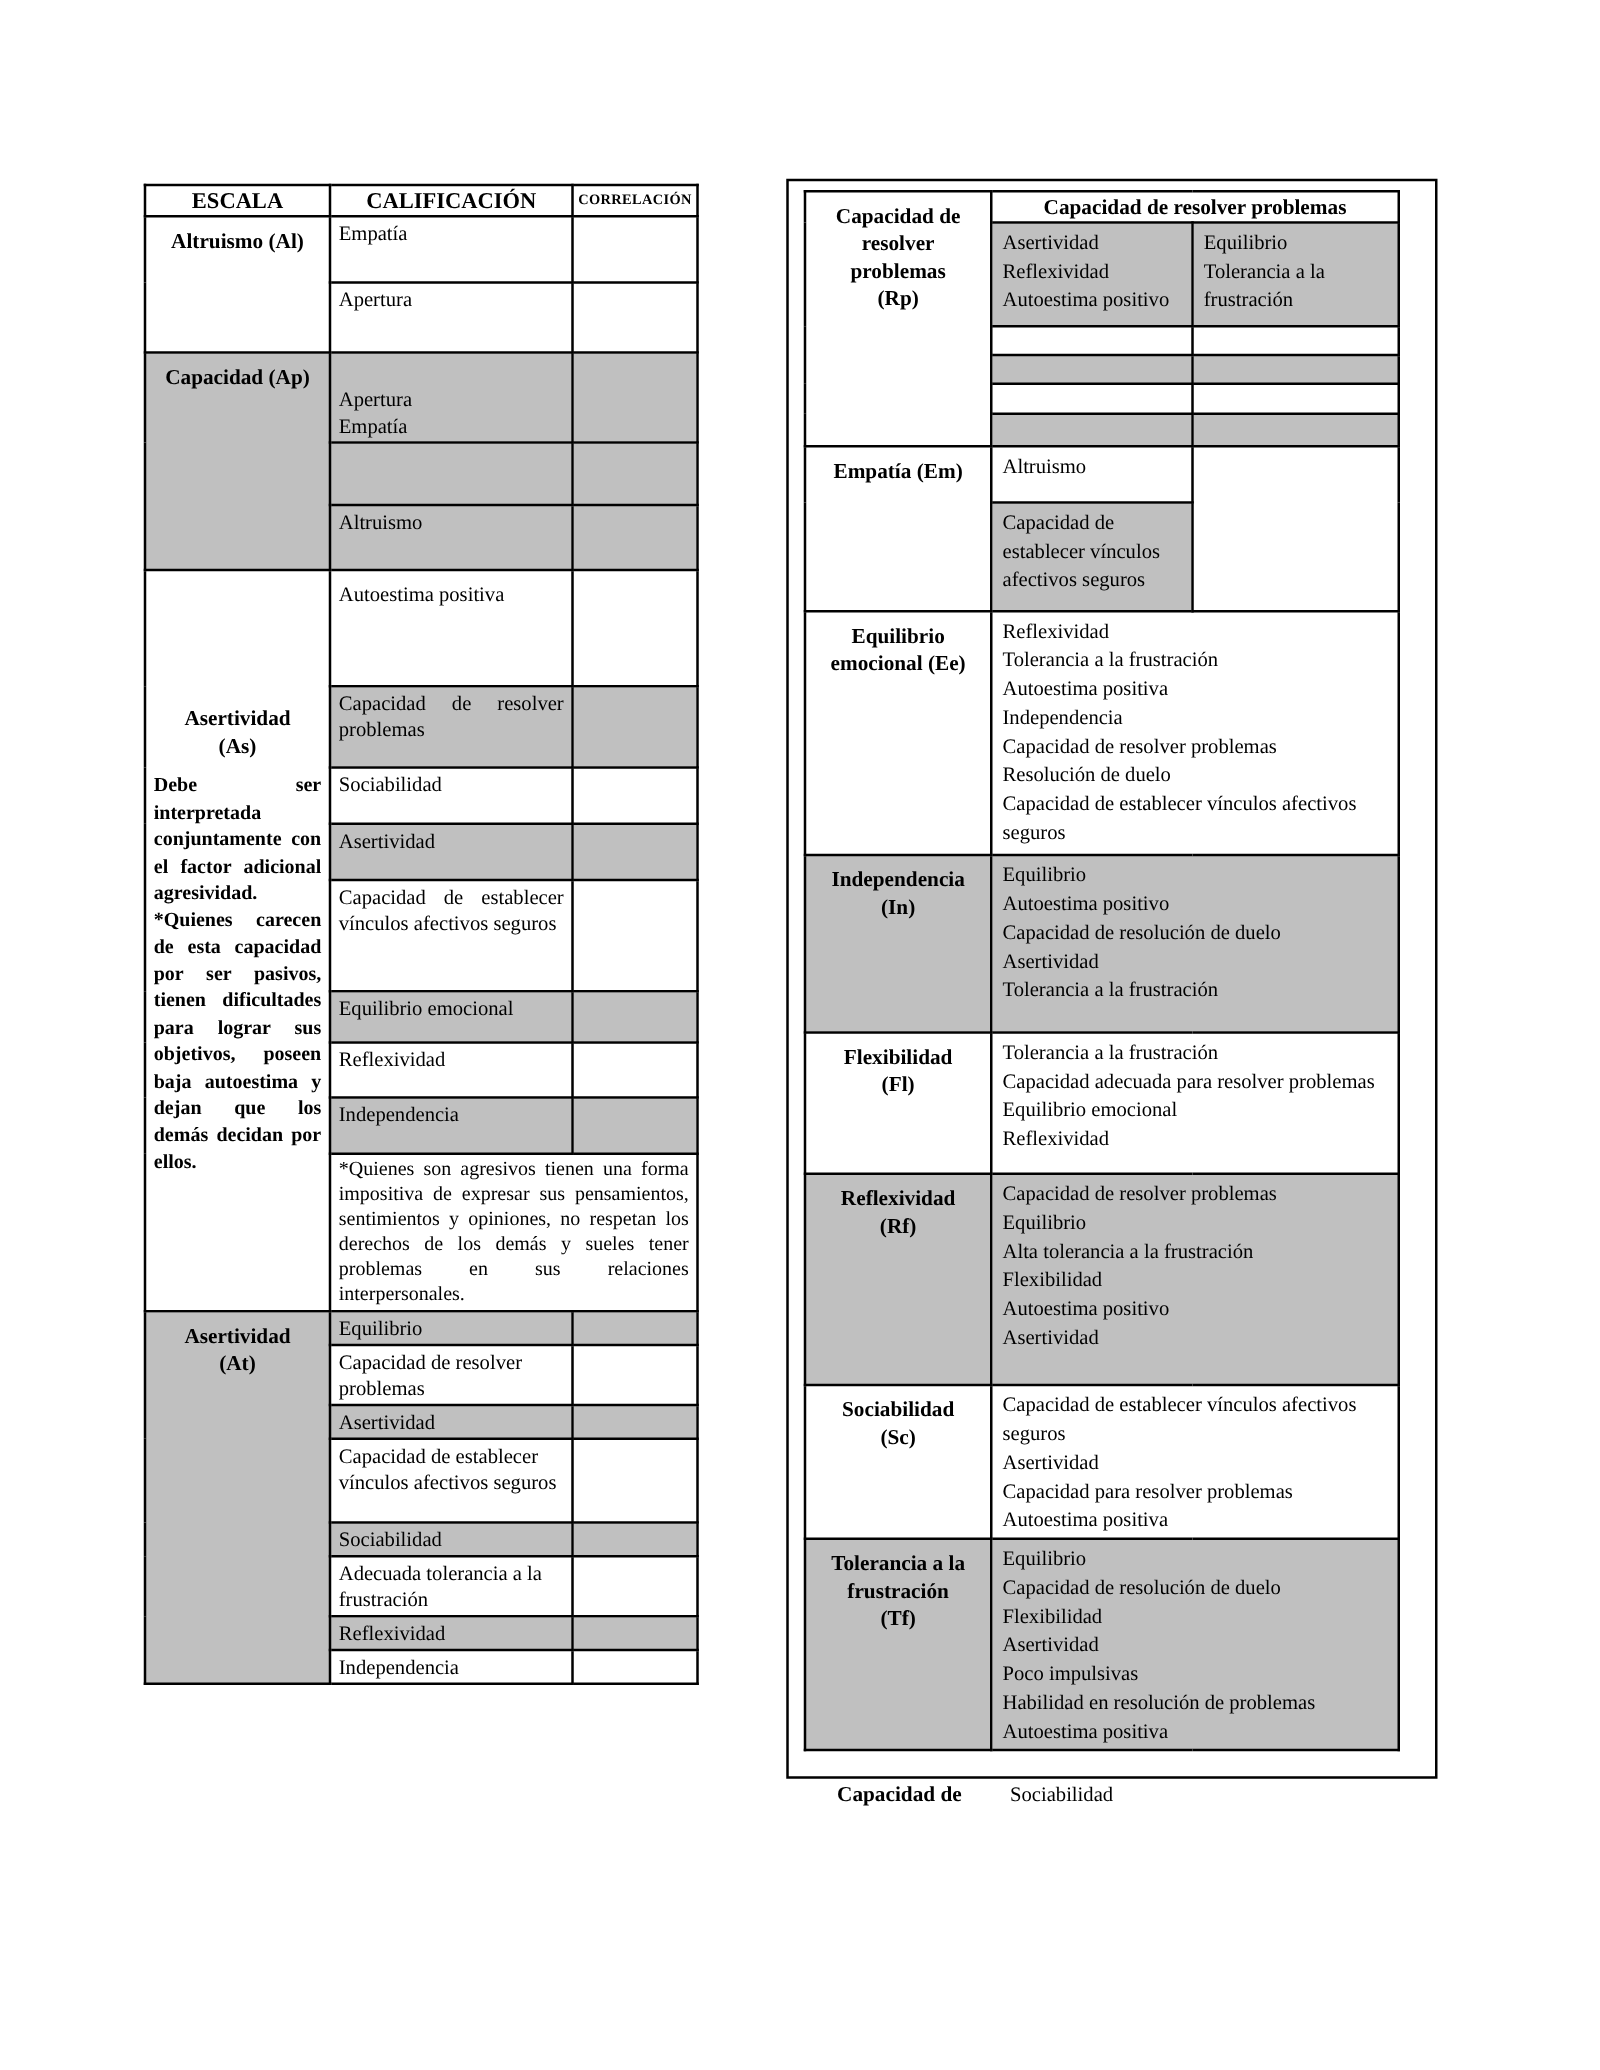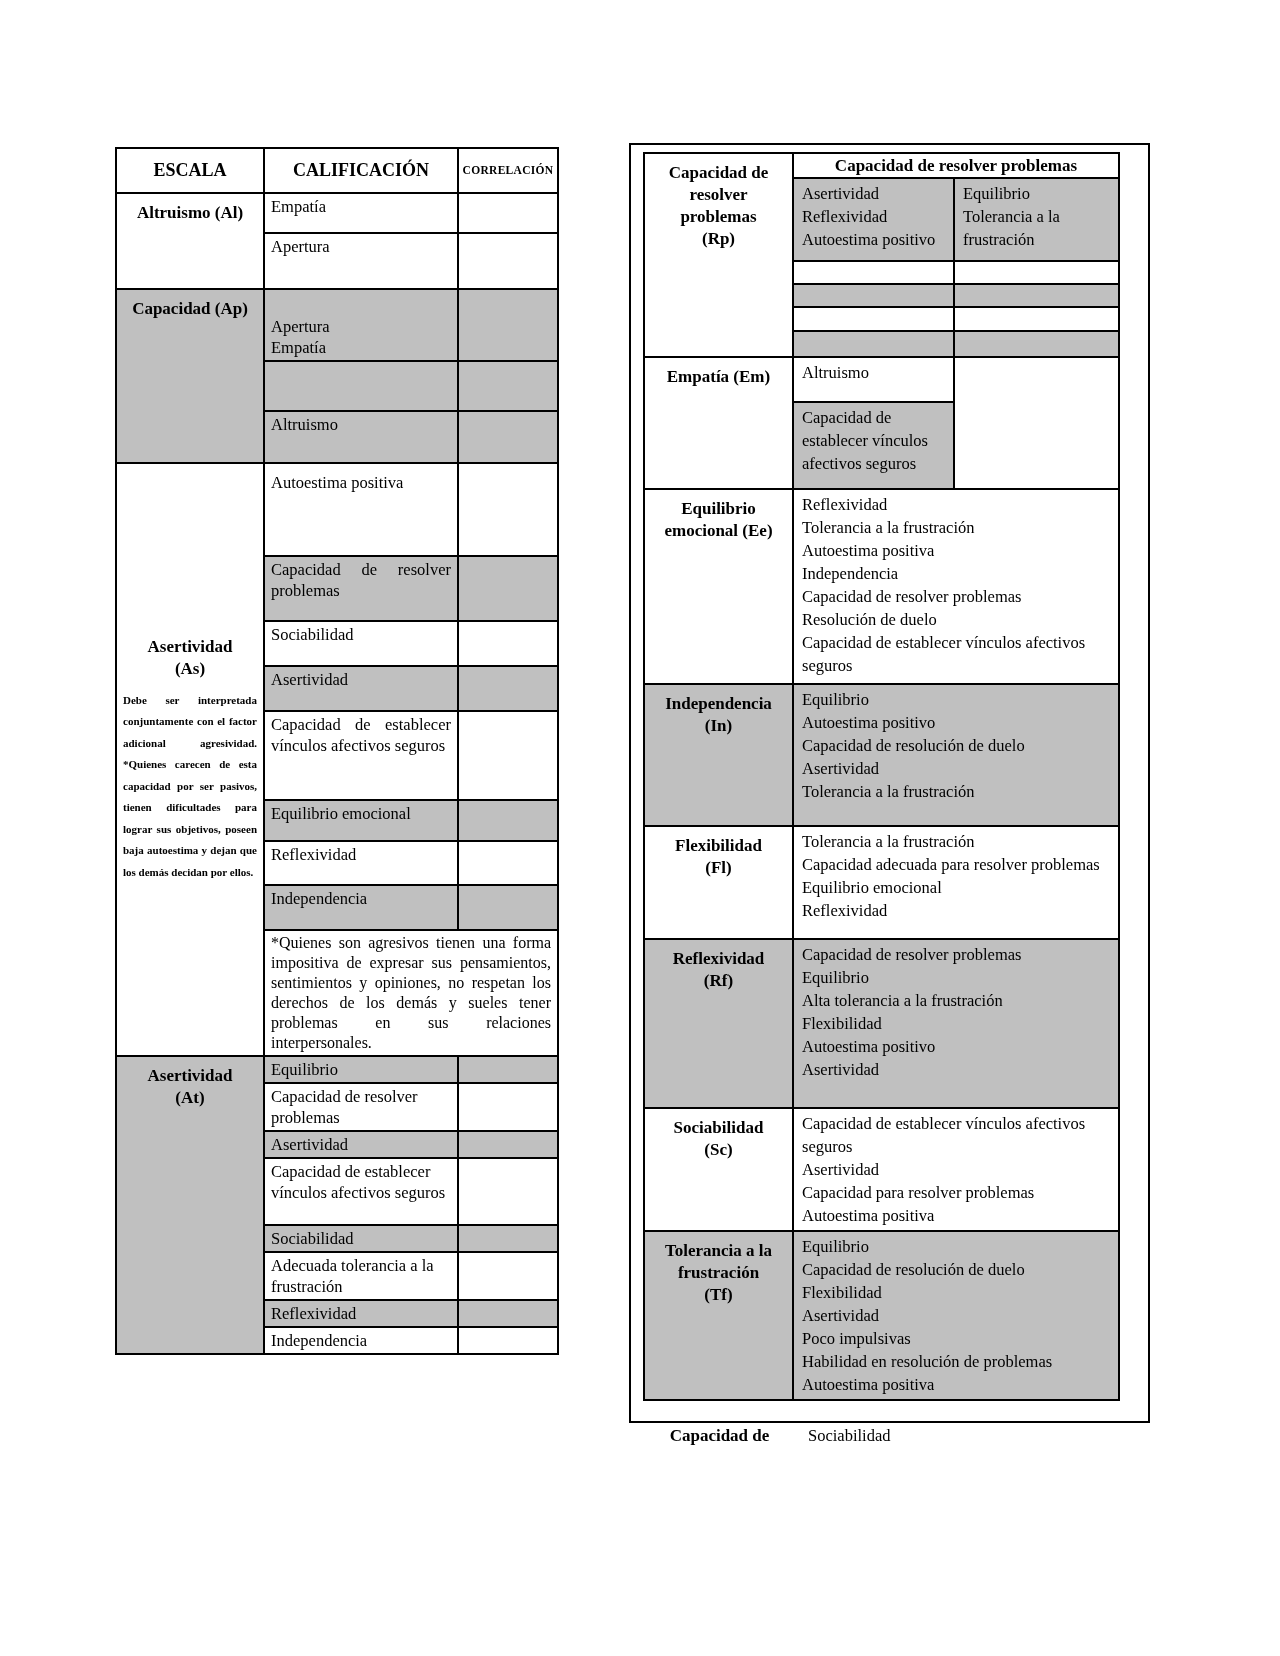--- a/index.html
+++ b/index.html
@@ -21,26 +21,26 @@
     overflow:hidden;
     word-wrap:break-word;
   }
   .g   { background:#c0c0c0; }
   .pre { white-space:pre-line; }
   .just{ text-align:justify; }
   .center{ text-align:center; }
 
   
   #left-table { position:absolute; left:115px; top:147px; border:2px solid #000; }
-  .hmain  { font-size:18px; font-weight:bold; text-align:center; vertical-align:middle; padding:11px 2px; }
+  .hmain  { font-size:18px; font-weight:bold; text-align:center; vertical-align:middle; padding:1px 2px; }
   .hsmall { font-size:11.5px; font-weight:bold; text-align:center; vertical-align:middle; padding:1px 2px; letter-spacing:0.3px; }
   .scale  { font-weight:bold; text-align:center; font-size:17px; line-height:22px; }
   .vmid   { vertical-align:middle; }
   .vtop   { padding-top:8px; }
-  .note   { margin-top:10px; text-align:justify; font-size:11px; line-height:21.5px; }
+  .note   { margin-top:10px; text-align:justify; font-size:16px; line-height:21.5px; }
   .foot   { font-size:16px; line-height:20px; }
 
   
   #right-frame { position:absolute; left:629px; top:143px; width:517px; height:1276px; border:2px solid #000; }
   #right-table { position:absolute; left:643px; top:152px; }
   .rhead { font-weight:bold; font-size:17px; text-align:center; vertical-align:middle; padding:1px 2px; }
   .list  { font-size:16.5px; line-height:23px; padding:3px 8px; }
 
   #overflow-row { position:absolute; left:643px; top:1426px; width:475px; display:flex; }
   .ov-scale   { width:153px; text-align:center; font-weight:bold; font-size:17px; }
@@ -55,21 +55,21 @@
       <col style="width:194px">
       <col style="width:100px">
     </colgroup>
   <tbody>
       <tr style="height:25px">
     <th class="hmain">ESCALA</th>
     <th class="hmain">CALIFICACIÓN</th>
     <th class="hsmall">CORRELACIÓN</th>
   </tr>
 
-  <tr style="height:40px">
+  <tr style="height:53px">
     <td rowspan="2" class="scale vtop">Altruismo (Al)</td>
     <td>Empatía</td>
     <td></td>
   </tr>
   <tr style="height:56px">
     <td>Apertura</td>
     <td></td>
   </tr>
 
   <tr style="height:67px">

